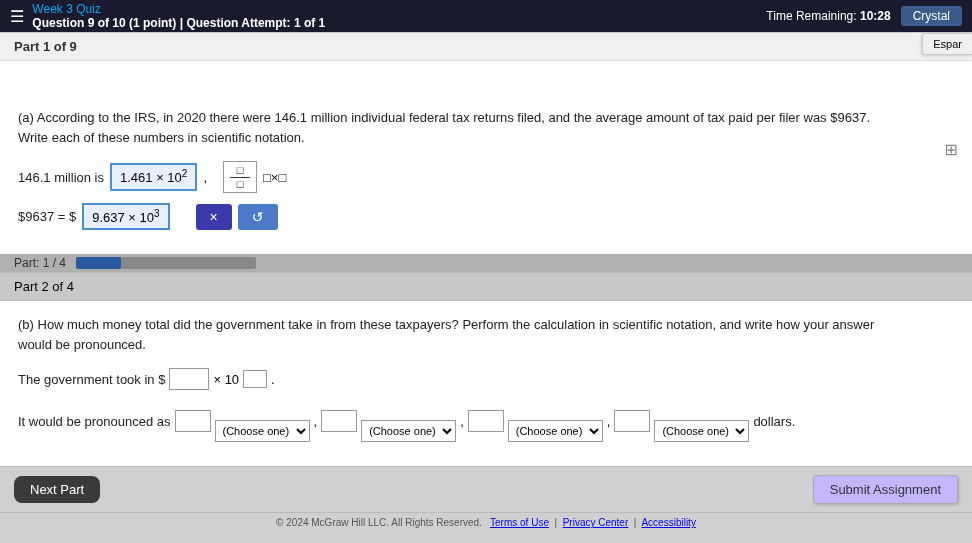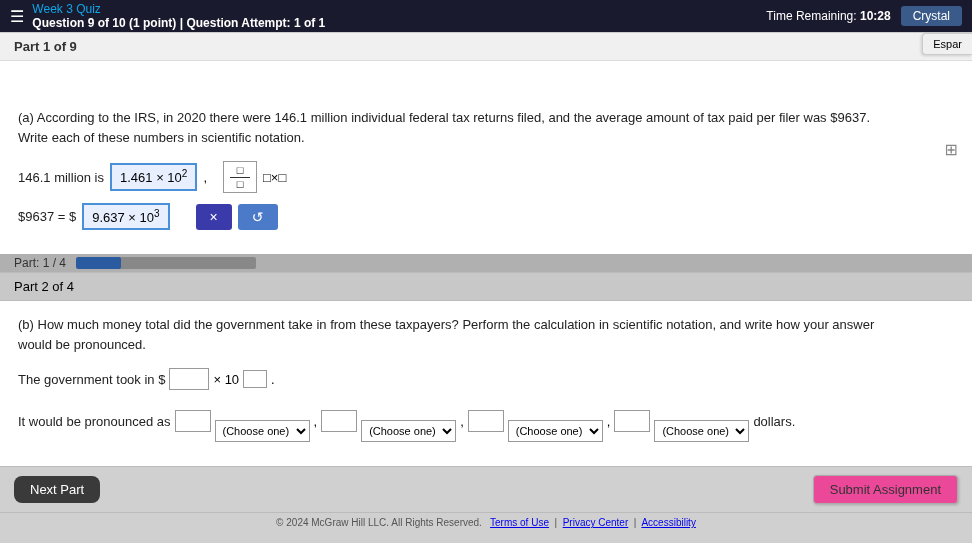--- a/index.html
+++ b/index.html
@@ -262,21 +262,21 @@
       background: #3a3a3a;
       color: white;
       border: none;
       padding: 6px 16px;
       border-radius: 8px;
       font-size: 13px;
       cursor: pointer;
     }
 
     .submit-btn {
-      background: #ec4899;
+      background: #c4b5fd;
       color: #333;
       border: 1px solid #aaa;
       padding: 6px 16px;
       border-radius: 4px;
       font-size: 13px;
       cursor: pointer;
       box-shadow: 1px 1px 3px rgba(0,0,0,0.2);
     }
 
     

